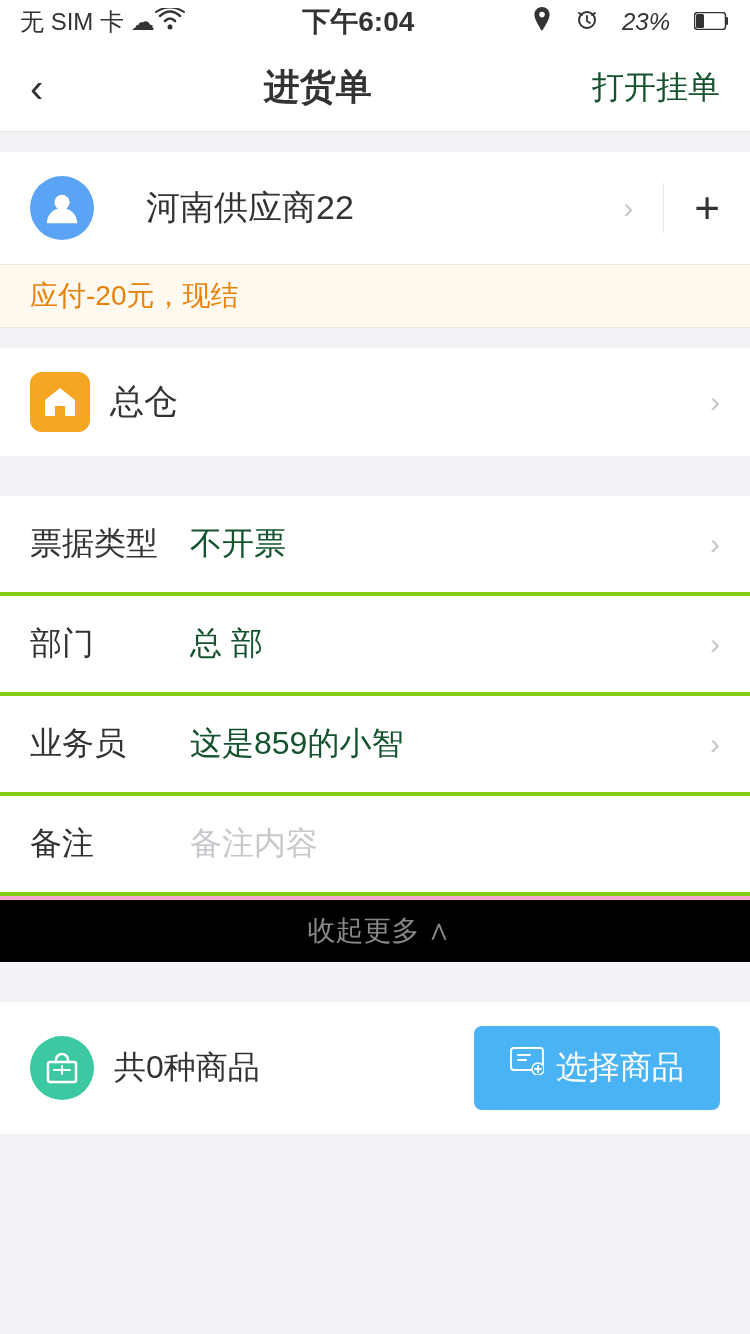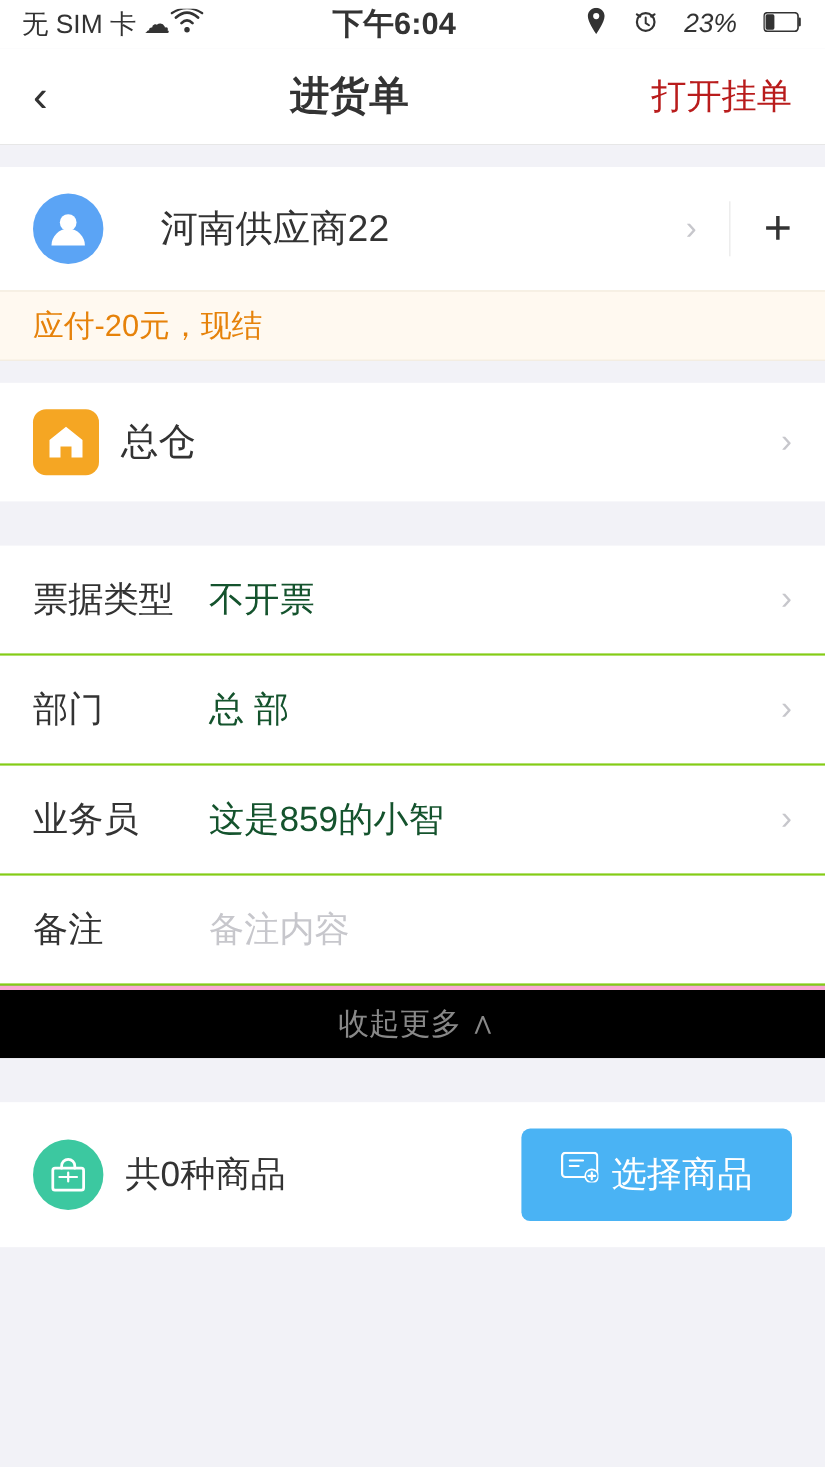--- a/index.html
+++ b/index.html
@@ -58,21 +58,21 @@
       cursor: pointer;
       line-height: 1;
     }
     .nav-title {
       font-size: 36px;
       font-weight: 600;
       color: #333;
     }
     .nav-action {
       font-size: 32px;
-      color: #b91c1c;
+      color: #14532d;
       cursor: pointer;
     }
 
     
     .content {
       background: #f2f2f7;
     }
 
     
     .section-gap {
@@ -179,21 +179,21 @@
     
     .form-section {
       background: #fff;
       margin-top: 20px;
     }
     .form-row {
       display: flex;
       align-items: center;
       padding: 0 30px;
       height: 100px;
-      border-bottom: 2px solid #84cc16;
+      border-bottom: 4px solid #84cc16;
       position: relative;
     }
     .form-row:last-child {
       border-bottom: none;
     }
     .form-label {
       font-size: 32px;
       color: #333;
       width: 140px;
       flex-shrink: 0;

